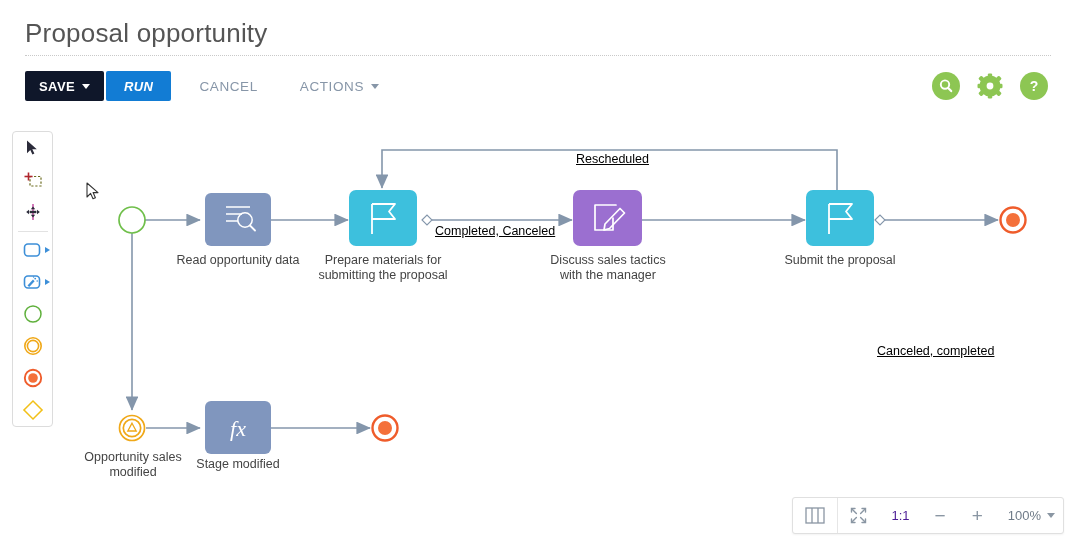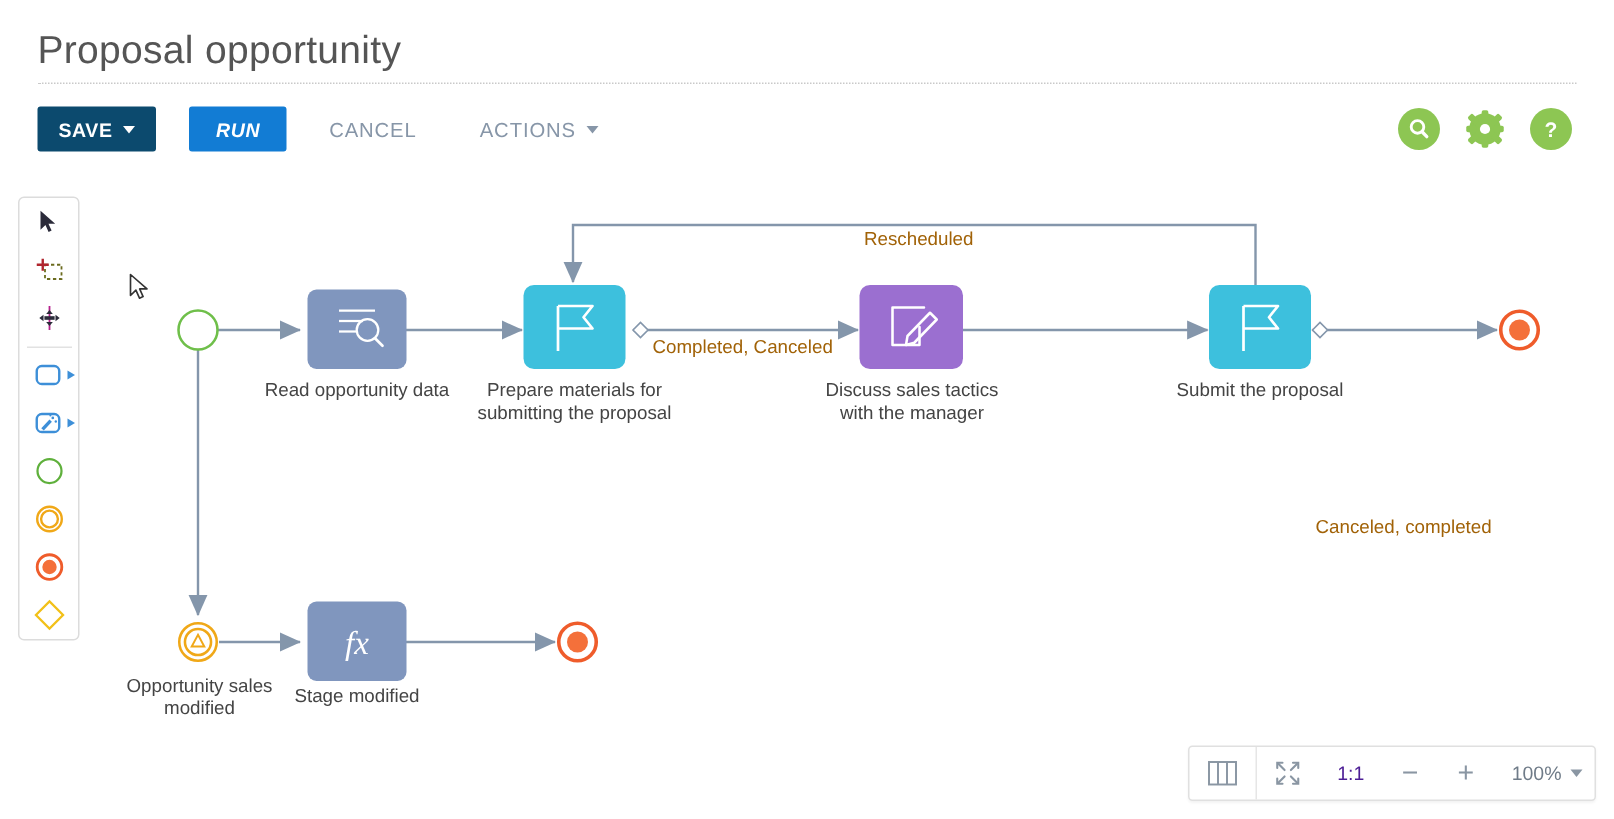--- a/index.html
+++ b/index.html
@@ -25,21 +25,21 @@
   #toolbar{
     position:absolute;left:25px;top:71px;height:30px;
     display:flex;align-items:center;gap:0px;
   }
   .btn{
     height:30px;display:inline-flex;align-items:center;justify-content:center;
     font-size:13px;font-weight:700;letter-spacing:.4px;
     border:none;cursor:pointer;padding:0 14px;box-sizing:border-box;
     font-family:"Liberation Sans", sans-serif;
   }
-  .btn-save{background:#0c4a6e;color:#fff;border-radius:2px;margin-right:22px;}
+  .btn-save{background:#0f172a;color:#fff;border-radius:2px;margin-right:2px;}
   .btn-run{background:#127cd4;color:#fff;border-radius:2px;margin-right:14px;padding:0 18px;font-style:italic;}
   .btn-flat{background:transparent;color:#8796a8;font-weight:400;font-size:13.5px;letter-spacing:.6px;}
   .btn-cancel{margin-right:14px;}
   .caret{
     display:inline-block;margin-left:7px;
     width:0;height:0;border-left:4px solid transparent;border-right:4px solid transparent;
     border-top:5px solid currentColor;
   }
   
   #header-icons{position:absolute;right:28px;top:72px;display:flex;gap:16px;align-items:center;}
@@ -68,22 +68,22 @@
   
   #canvas{position:absolute;left:60px;top:120px;width:1016px;height:380px;}
   #canvas svg{display:block;}
   
   .node-label{
     position:absolute;text-align:center;font-size:12.5px;color:#444;
     line-height:15px;font-family:"Liberation Sans", sans-serif;
     pointer-events:none;
   }
   .edge-label{
-    position:absolute;font-size:12.5px;color:#a16207;white-space:nowrap;
-    font-family:"Liberation Sans", sans-serif;pointer-events:none;
+    position:absolute;font-size:12.5px;color:#000000;white-space:nowrap;
+    font-family:"Liberation Sans", sans-serif;pointer-events:none;text-decoration:underline;
   }
   
   #zoombar{
     position:absolute;right:12px;bottom:12px;height:37px;
     background:#fff;border:1px solid #e0e0e0;border-radius:3px;
     display:flex;align-items:center;box-sizing:border-box;
     box-shadow:0 1px 2px rgba(0,0,0,.05);
   }
   .zb-cell{
     height:35px;display:flex;align-items:center;justify-content:center;

